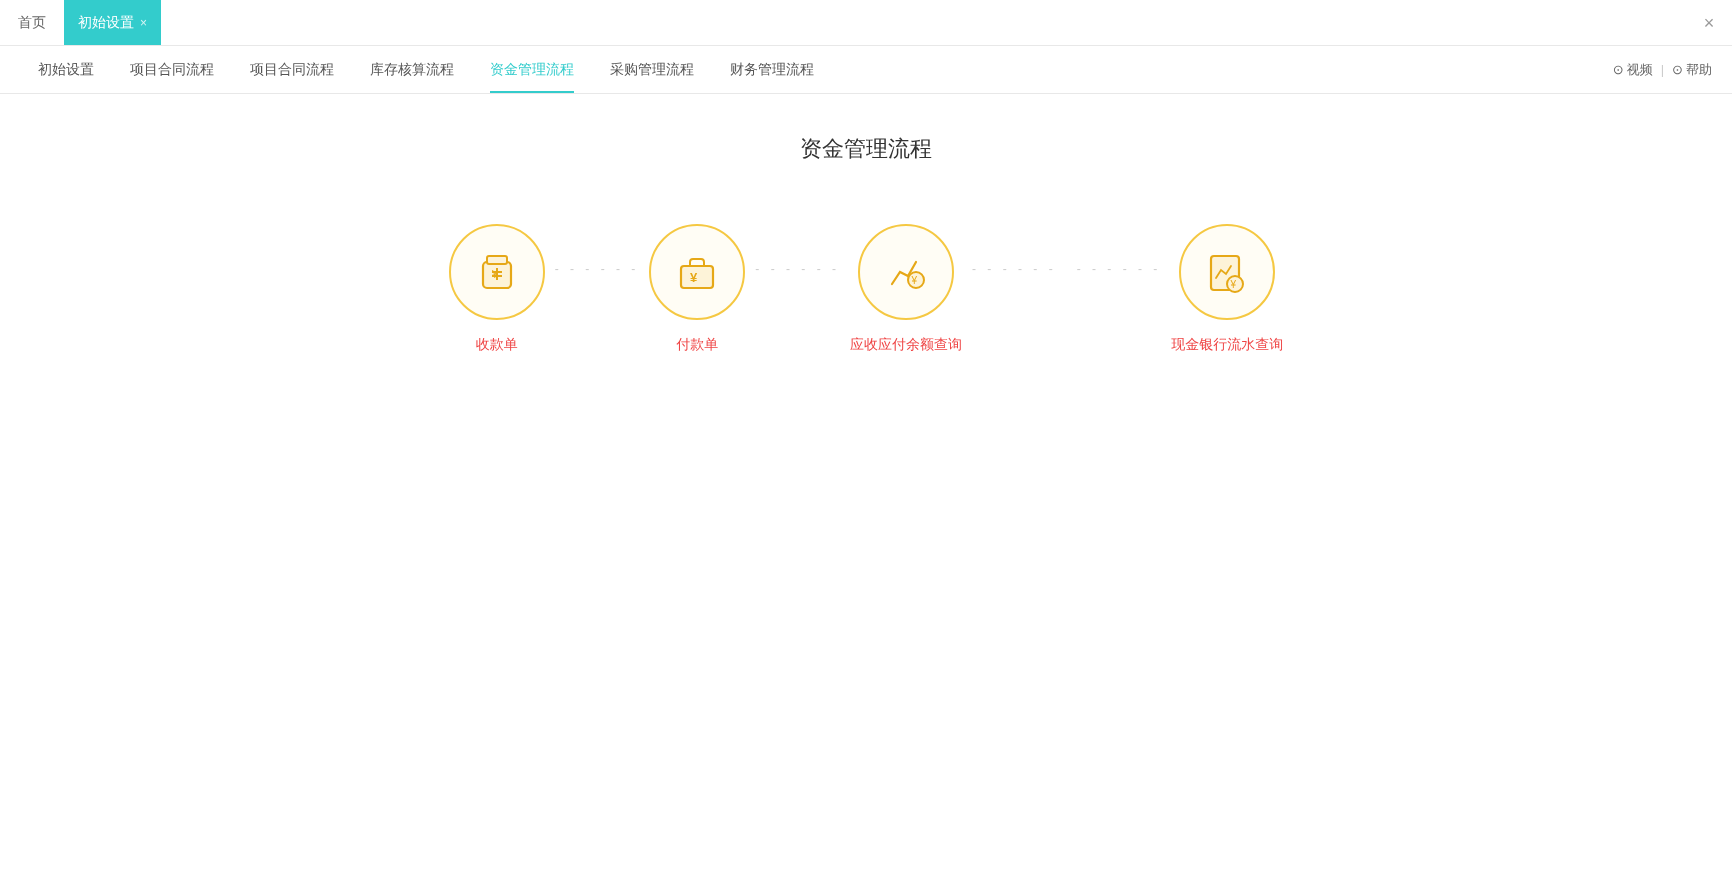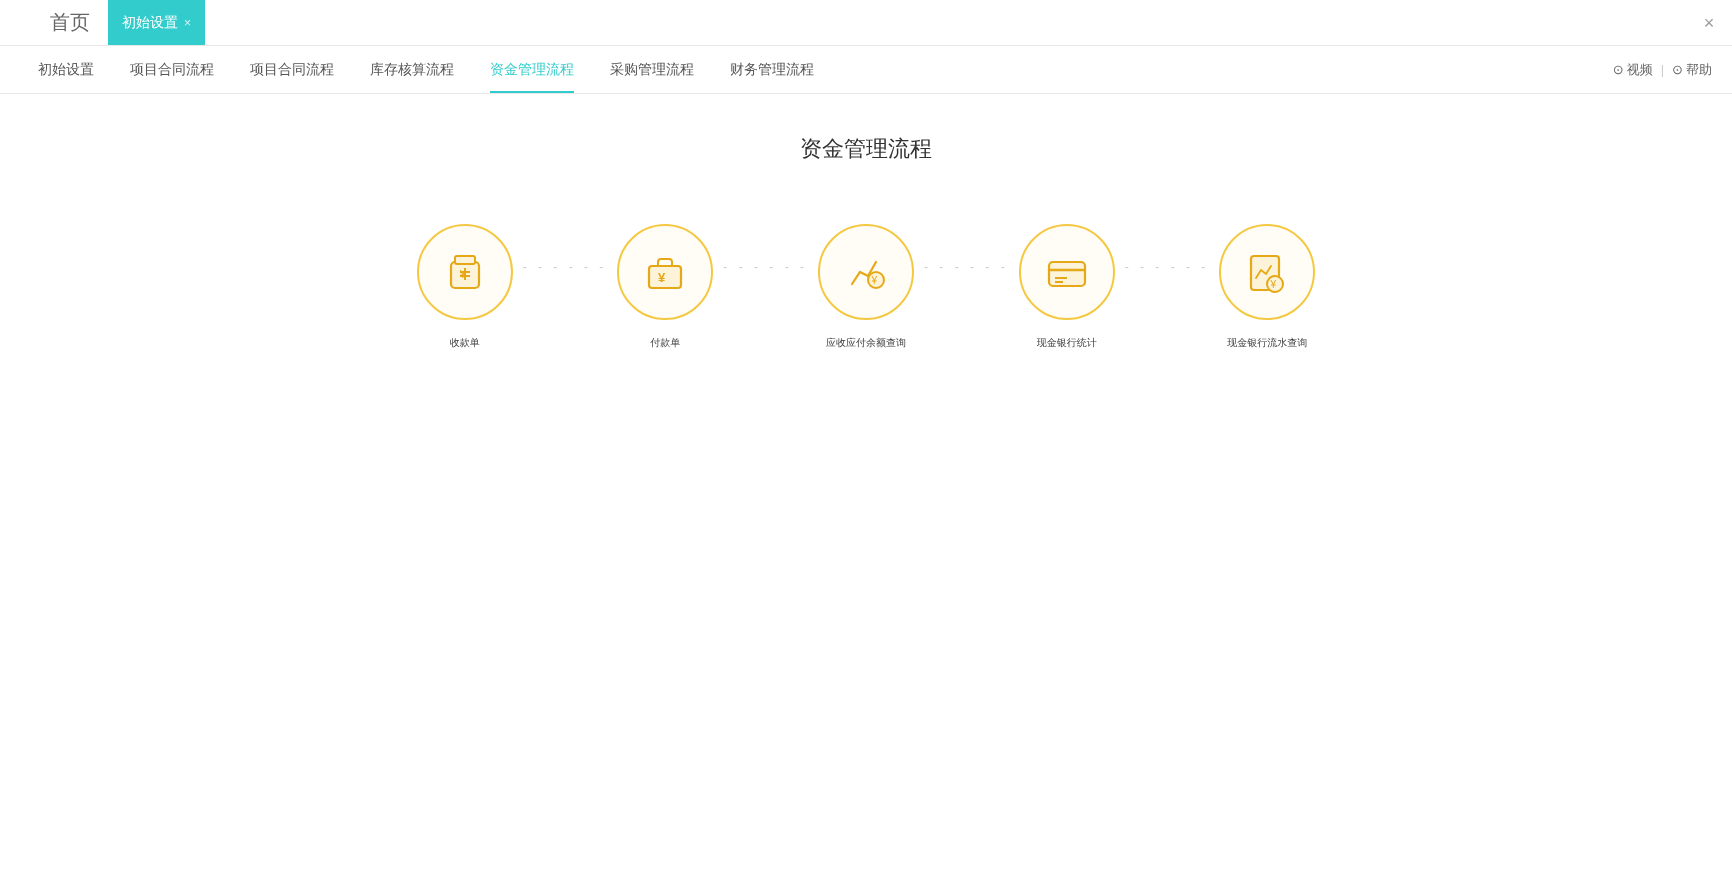--- a/index.html
+++ b/index.html
@@ -12,24 +12,23 @@
       border-bottom: 1px solid #e8e8e8;
       height: 46px;
       padding: 0 0;
       background: #fff;
     }
     .home-tab {
       padding: 0 18px;
       height: 100%;
       display: flex;
       align-items: center;
-      font-size: 20px;
+      font-size: 14px;
       color: #666;
       cursor: pointer;
-      margin-left: 32px;
     }
     .active-tab {
       background: #3cc;
       color: #fff;
       padding: 0 14px;
       height: 100%;
       display: flex;
       align-items: center;
       font-size: 14px;
       border-radius: 0;
@@ -151,22 +150,22 @@
       border: 2px solid #f5c842;
       display: flex;
       align-items: center;
       justify-content: center;
     }
     .step-circle svg {
       width: 48px;
       height: 48px;
     }
     .step-label {
-      font-size: 10px;
-      color: #404040;
+      font-size: 14px;
+      color: #ef4444;
       text-align: center;
     }
     .step-connector {
       display: flex;
       align-items: center;
       padding: 0 10px;
       margin-bottom: 40px;
     }
     .dots {
       color: #ccc;
@@ -266,32 +265,20 @@
           <text x="29.5" y="36" font-size="10" fill="#e6a817" font-family="sans-serif">¥</text>
         </svg>
       </div>
       <div class="step-label">应收应付余额查询</div>
     </div>
 
     <div class="step-connector">
       <span class="dots">- - - - - -</span>
     </div>
 
-    <div class="flow-step">
-      <div class="step-circle">
-        <svg viewBox="0 0 48 48" fill="none" xmlns="http://www.w3.org/2000/svg">
-
-          <rect x="6" y="14" width="36" height="24" rx="4" stroke="#e6a817" stroke-width="2.2" fill="#fdf3d8"></rect>
-          <line x1="6" y1="22" x2="42" y2="22" stroke="#e6a817" stroke-width="2.5"></line>
-          <line x1="12" y1="30" x2="24" y2="30" stroke="#e6a817" stroke-width="2"></line>
-          <line x1="12" y1="34" x2="20" y2="34" stroke="#e6a817" stroke-width="2"></line>
-        </svg>
-      </div>
-      <div class="step-label">现金银行统计</div>
-    </div>
 
     <div class="step-connector">
       <span class="dots">- - - - - -</span>
     </div>
 
     <div class="flow-step">
       <div class="step-circle">
         <svg viewBox="0 0 48 48" fill="none" xmlns="http://www.w3.org/2000/svg">
 
           <rect x="8" y="8" width="28" height="34" rx="3" stroke="#e6a817" stroke-width="2.2" fill="#fdf3d8"></rect>

